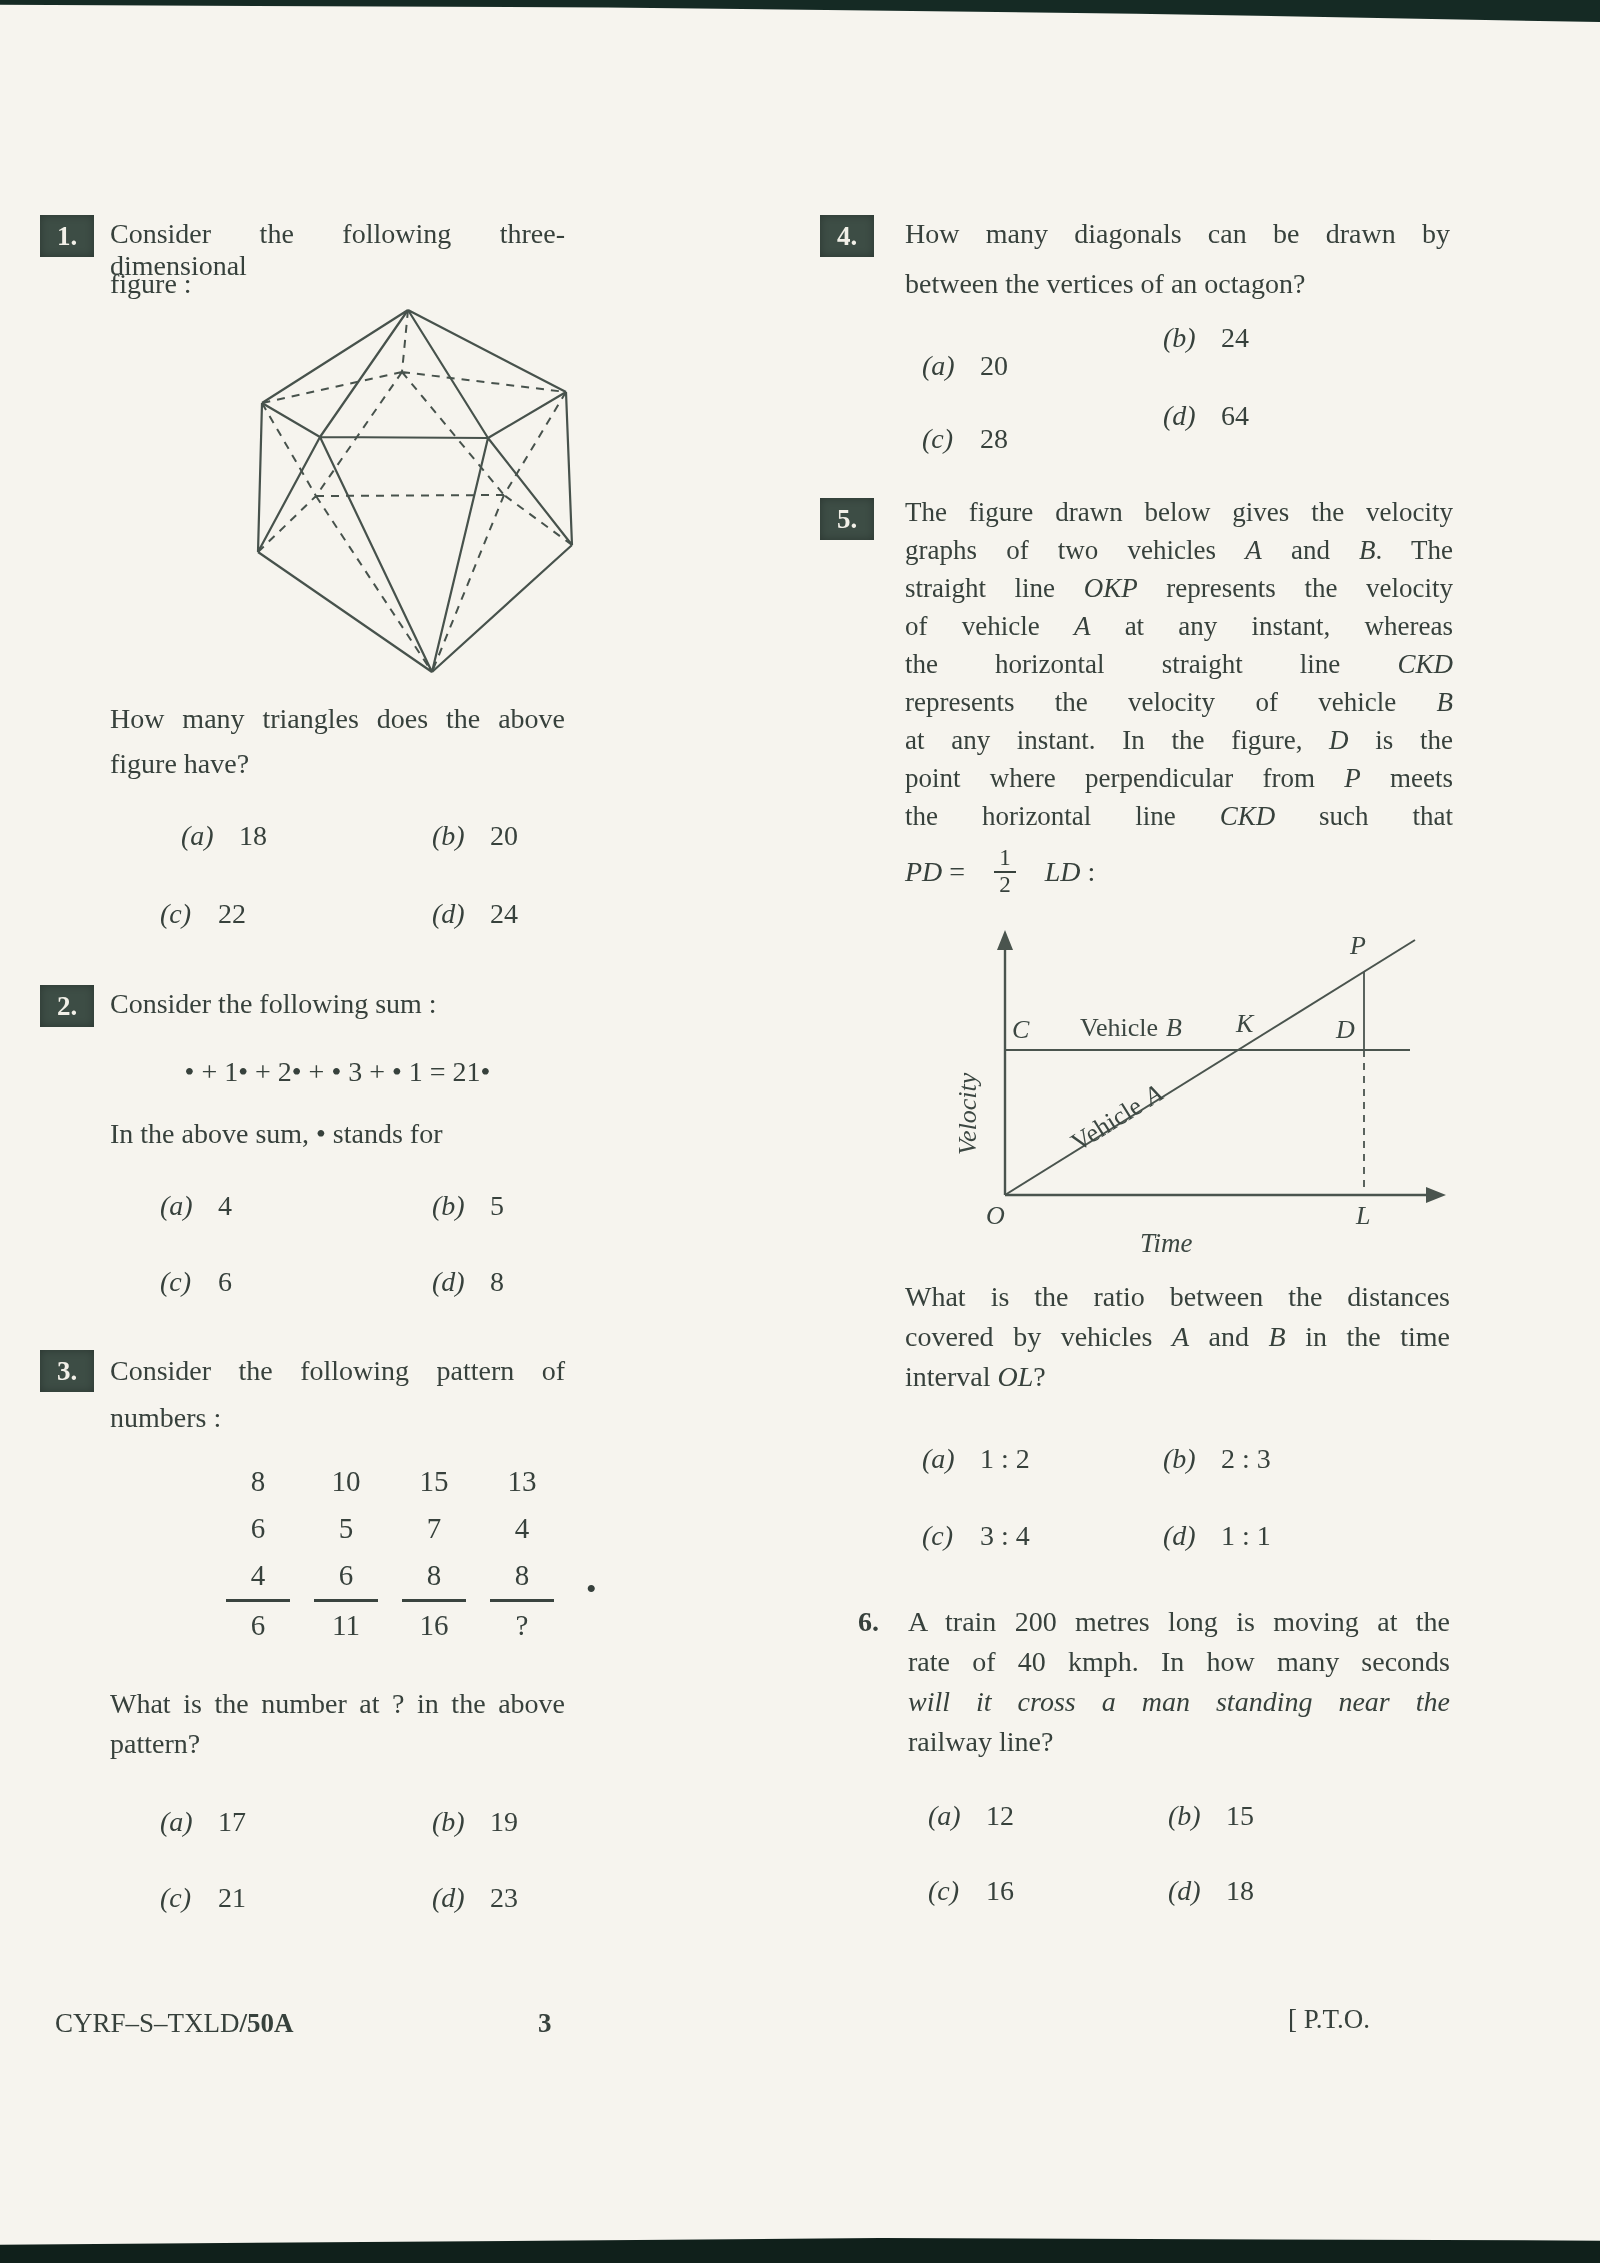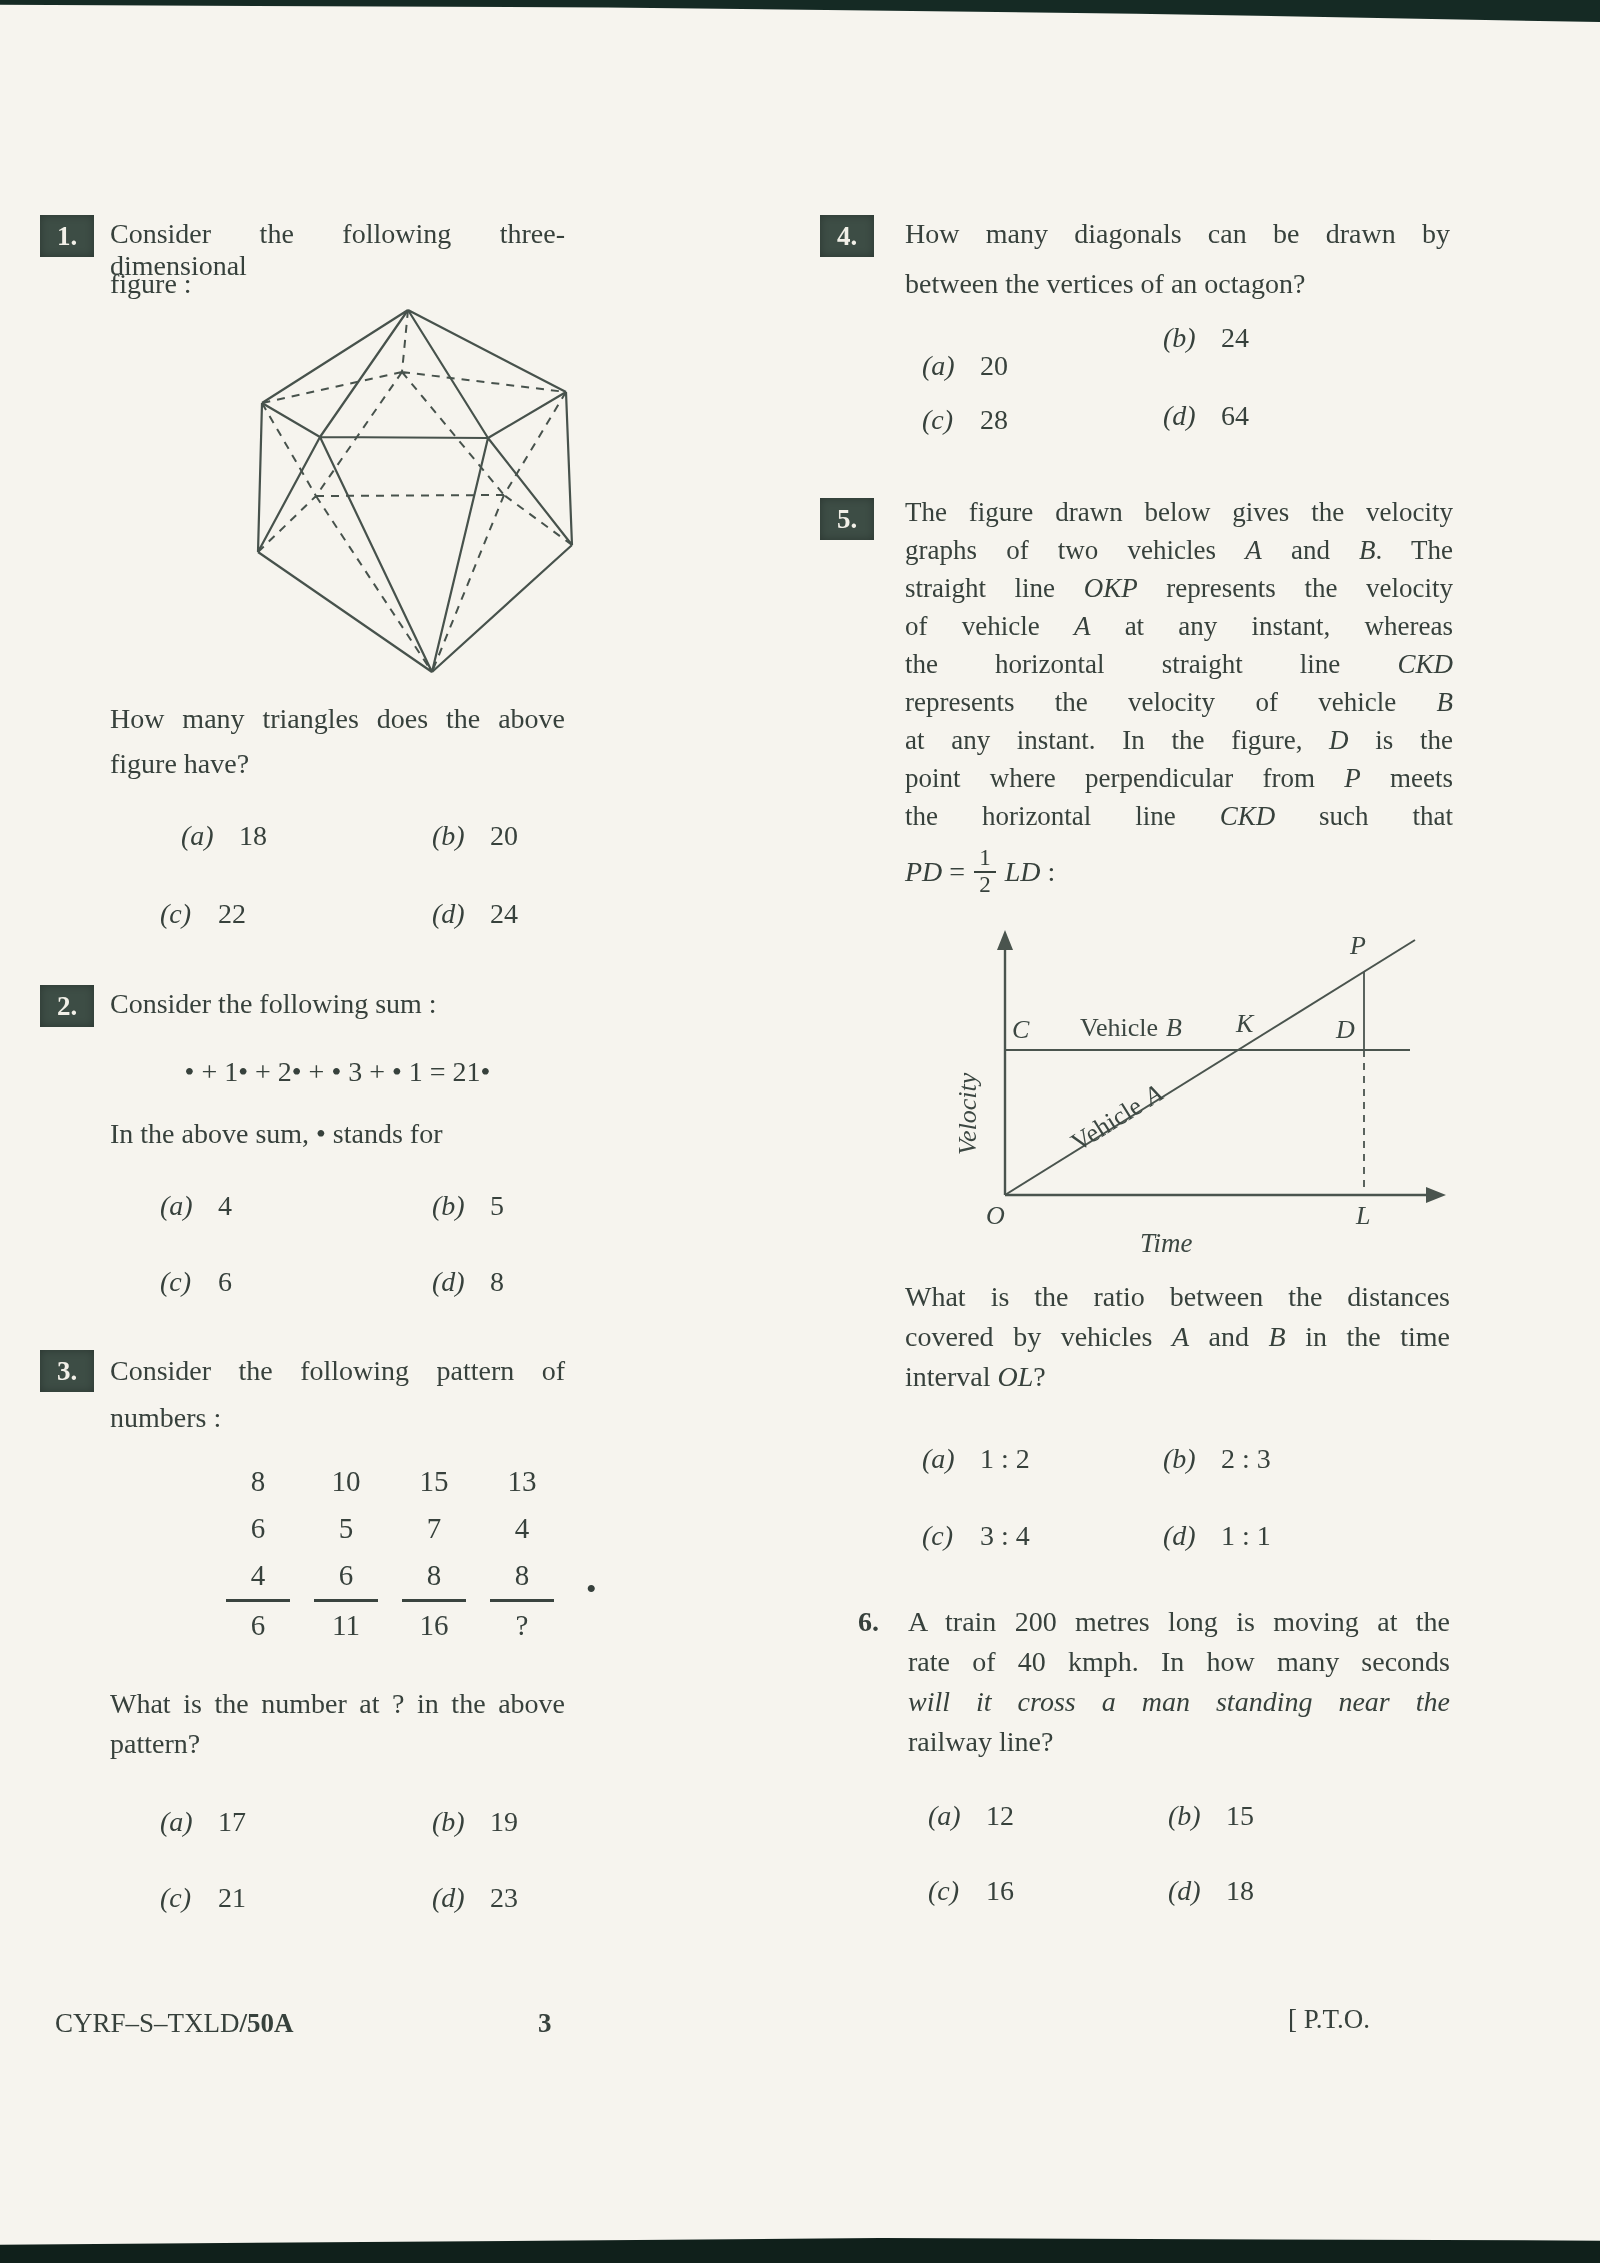--- a/index.html
+++ b/index.html
@@ -29,21 +29,21 @@
 
   .opt { position:absolute; font-size:28px; white-space:nowrap; }
   .opt .lab { font-style:italic; display:inline-block; min-width:58px; }
 
   .ptable { position:absolute; left:214px; top:1458px; display:flex; }
   .pcol { width:88px; display:flex; flex-direction:column; align-items:center; }
   .pcell { height:47px; line-height:47px; font-size:29px; }
   .pcell.u { border-bottom:3px solid #3a443f; width:64px; text-align:center; }
   .tdot { position:absolute; font-size:30px; }
 
-  .pdline { position:absolute; display:flex; align-items:center; font-size:28px; white-space:nowrap; }
+  .pdline { position:absolute; display:flex; align-items:center; font-size:28px; white-space:nowrap;gap:20px; }
   .frac { display:inline-flex; flex-direction:column; align-items:center; margin:0 9px; font-size:23px; line-height:1.08; }
   .frac .den { border-top:2px solid #37413c; padding:0 5px; }
 
   .footer-item { position:absolute; font-size:27px; white-space:nowrap; }
   .b { font-weight:bold; }
   svg { position:absolute; }
   svg text { font-family:"Liberation Serif","DejaVu Serif",serif; fill:#3c4742; }
 </style>
 </head>
 <body>
@@ -120,21 +120,21 @@
 <div class="opt" style="left:432px;top:1806px;"><span class="lab">(b)</span><span>19</span></div>
 <div class="opt" style="left:160px;top:1882px;"><span class="lab">(c)</span><span>21</span></div>
 <div class="opt" style="left:432px;top:1882px;"><span class="lab">(d)</span><span>23</span></div>
 
 <div class="qbadge" style="left:820px;top:215px;">4.</div>
 <div class="tline j" style="left:905px;top:218px;width:545px;">How many diagonals can be drawn by</div>
 <div class="tline" style="left:905px;top:268px;">between the vertices of an octagon?</div>
 
 <div class="opt" style="left:922px;top:322px;margin-top:28px;"><span class="lab">(a)</span><span>20</span></div>
 <div class="opt" style="left:1163px;top:322px;"><span class="lab">(b)</span><span>24</span></div>
-<div class="opt" style="left:922px;top:404px;font-family:Liberation Serif, serif;"><span class="lab">(c)</span><span>28</span></div>
+<div class="opt" style="left:922px;top:423px;font-family:Liberation Serif, serif;"><span class="lab">(c)</span><span>28</span></div>
 <div class="opt" style="left:1163px;top:400px;"><span class="lab">(d)</span><span>64</span></div>
 
 <div class="qbadge" style="left:820px;top:498px;">5.</div>
 <div class="tline j para" style="left:905px;top:497px;width:548px;">The figure drawn below gives the velocity</div>
 <div class="tline j para" style="left:905px;top:535px;width:548px;">graphs of two vehicles <i>A</i> and <i>B</i>. The</div>
 <div class="tline j para" style="left:905px;top:573px;width:548px;">straight line <i>OKP</i> represents the velocity</div>
 <div class="tline j para" style="left:905px;top:611px;width:548px;">of vehicle <i>A</i> at any instant, whereas</div>
 <div class="tline j para" style="left:905px;top:649px;width:548px;">the horizontal straight line <i>CKD</i></div>
 <div class="tline j para" style="left:905px;top:687px;width:548px;">represents the velocity of vehicle <i>B</i></div>
 <div class="tline j para" style="left:905px;top:725px;width:548px;">at any instant. In the figure, <i>D</i> is the</div>

